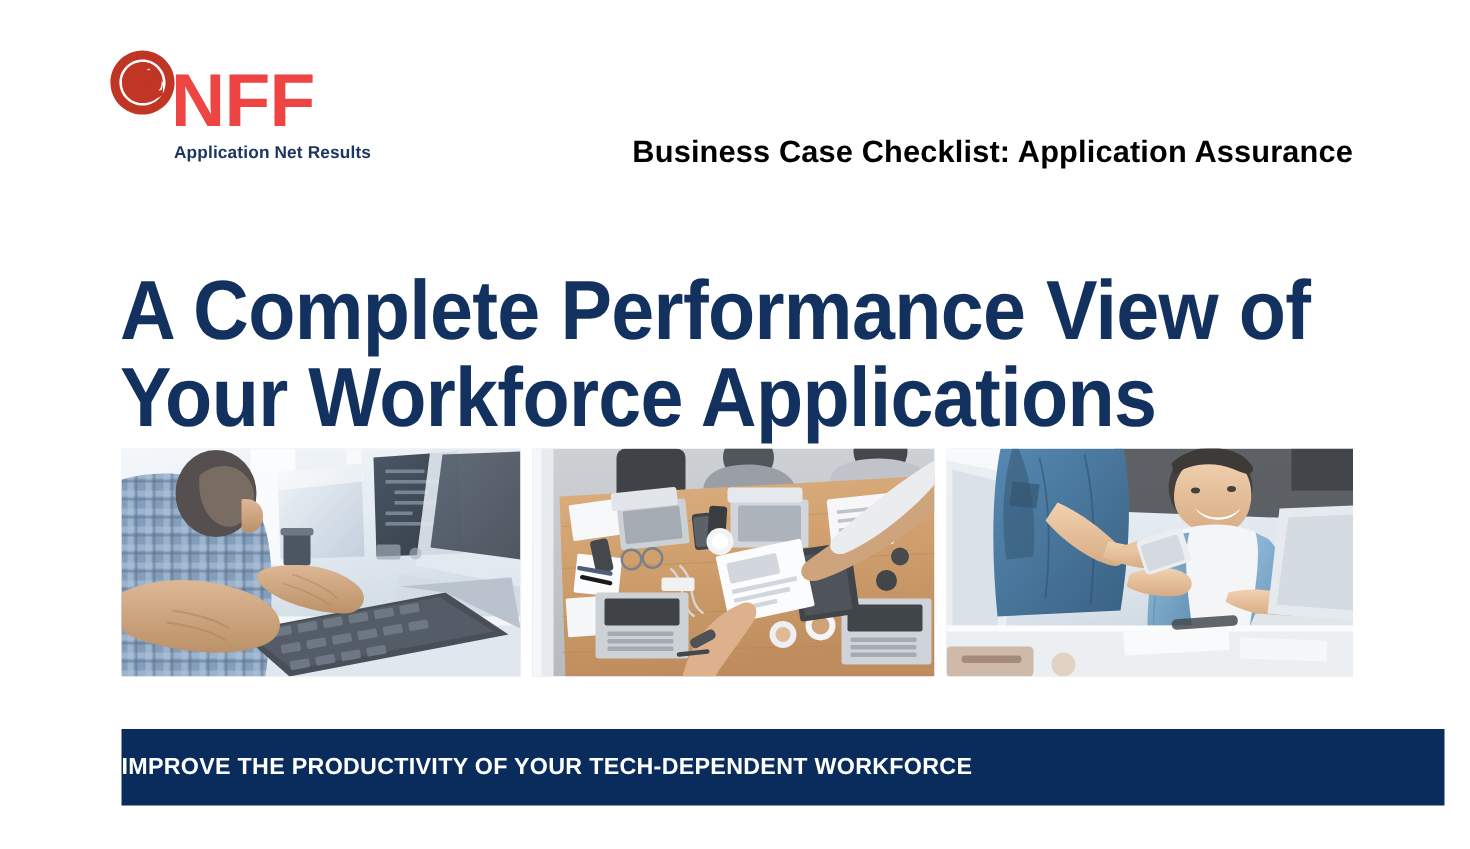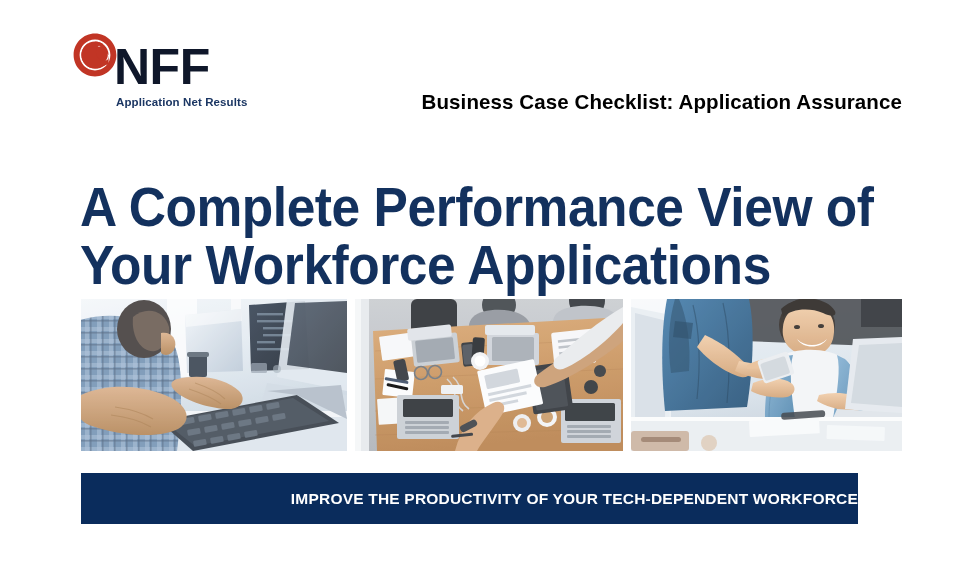--- a/index.html
+++ b/index.html
@@ -33,21 +33,21 @@
     width: 46px;
     height: 46px;
   }
   #logo-wordmark {
     position: absolute;
     left: 42px;
     top: 14px;
     font-size: 50px;
     line-height: 50px;
     font-weight: bold;
-    color: #0f172a;
+    color: #ef4444;
     letter-spacing: -0.5px;
     font-family: "Liberation Sans", sans-serif;
   }
   #logo-tagline {
     position: absolute;
     left: 44px;
     top: 68px;
     font-size: 11.5px;
     font-weight: bold;
     color: #1b3663;
@@ -106,27 +106,27 @@
   }
   .photo svg { display: block; }
   #photo-1 { width: 266px; }
   #photo-2 { width: 268px; }
   #photo-3 { width: 271px; }
 
   
   #banner {
     position: absolute;
     left: 81px;
-    top: 473px;
-    width: 777px;
+    top: 486px;
+    width: 882px;
     height: 51px;
     background: #0a2c5c;
     display: flex;
     align-items: center;
-    justify-content: flex-end;
+    justify-content: flex-start;
   }
   #banner-text {
     color: #ffffff;
     font-size: 15.5px;
     font-weight: bold;
     letter-spacing: 0.2px;
     white-space: nowrap;
   }
 </style>
 </head>

